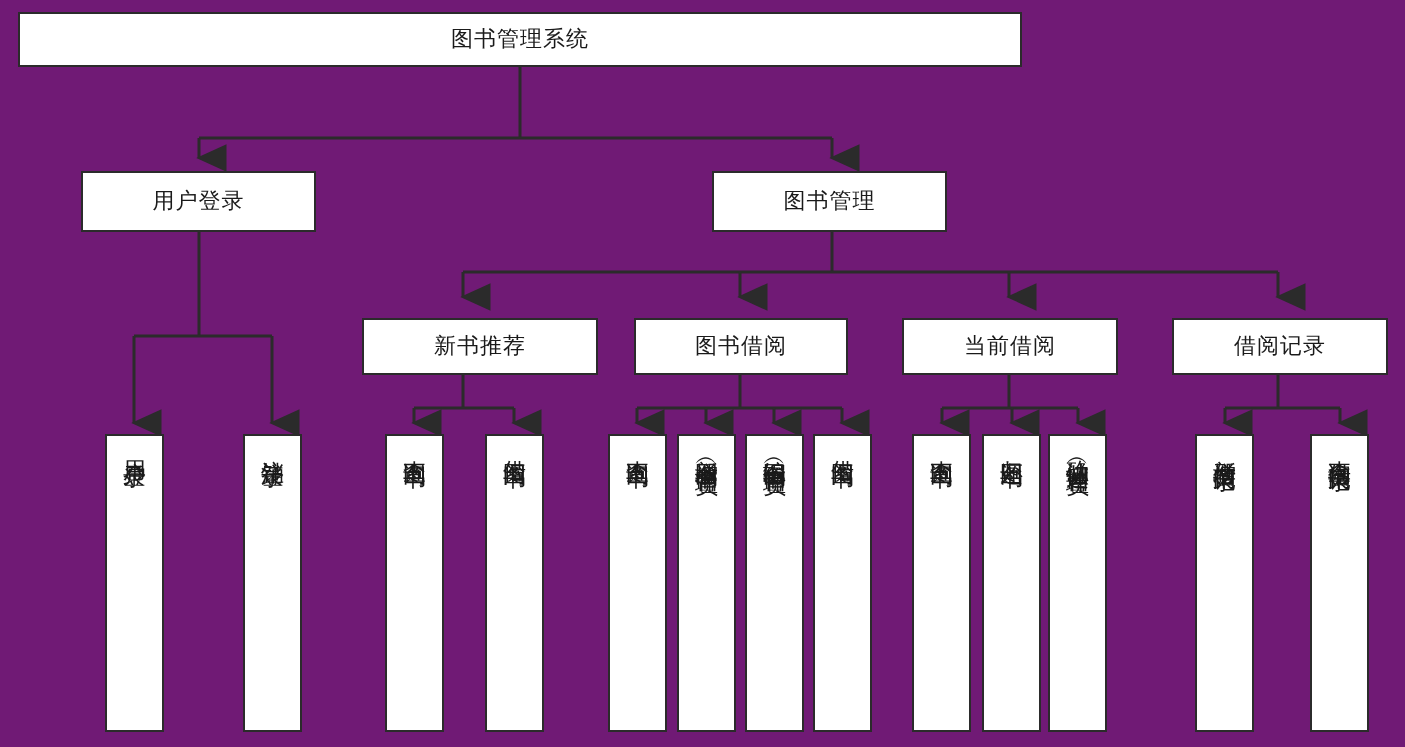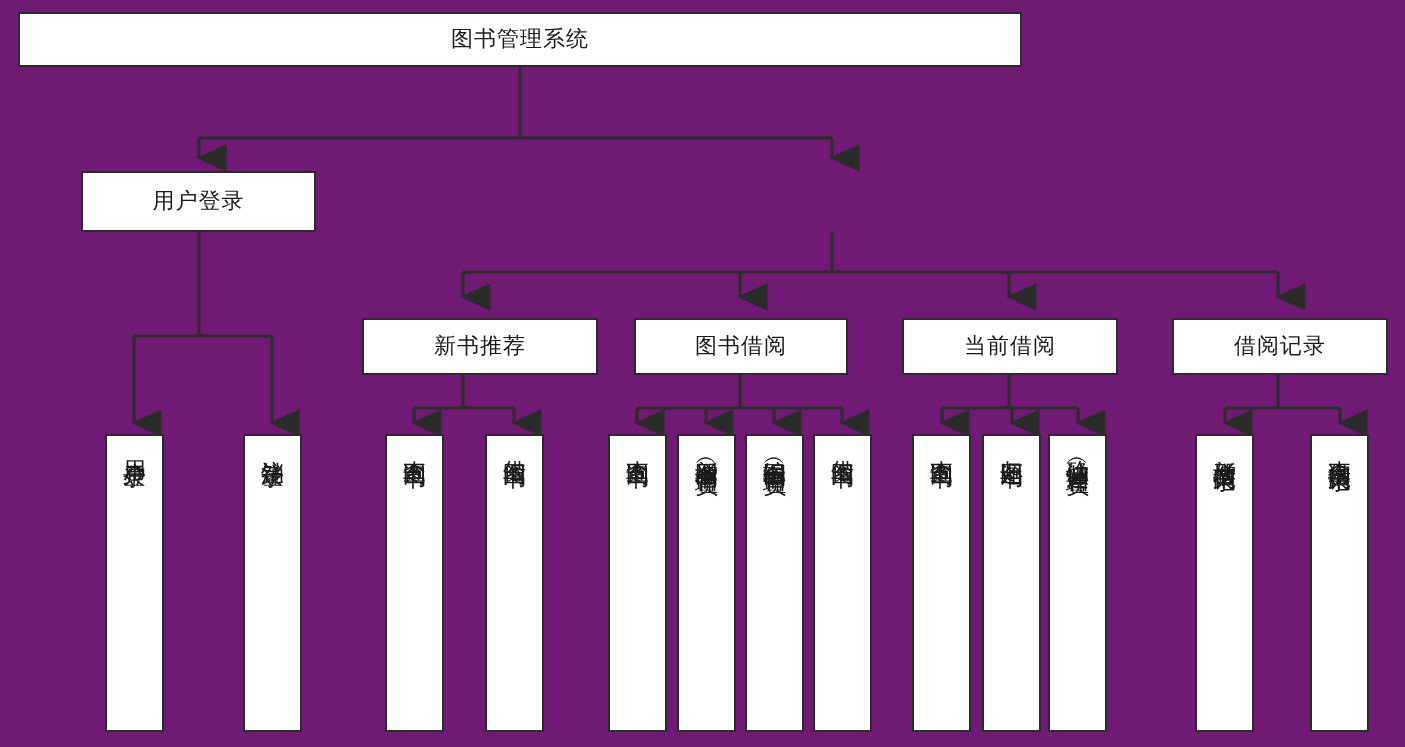--- a/index.html
+++ b/index.html
@@ -123,20 +123,23 @@
     </g>
   </svg>
 
   <div class="node horizontal root" style="left:18px; top:12px; width:1004px; height:55px;">
     <span class="node-label">图书管理系统</span>
   </div>
 
   <div class="node horizontal" style="left:81px; top:171px; width:235px; height:61px;">
     <span class="node-label">用户登录</span>
   </div>
+  <div class="node horizontal" style="left:712px; top:171px; width:235px; height:61px;">
+    <span class="node-label">图书管理</span>
+  </div>
 
   <div class="node horizontal" style="left:362px; top:318px; width:236px; height:57px;">
     <span class="node-label">新书推荐</span>
   </div>
   <div class="node horizontal" style="left:634px; top:318px; width:214px; height:57px;align-items:center;">
     <span class="node-label">图书借阅</span>
   </div>
   <div class="node horizontal" style="left:902px; top:318px; width:216px; height:57px;text-align:right;">
     <span class="node-label">当前借阅</span>
   </div>

